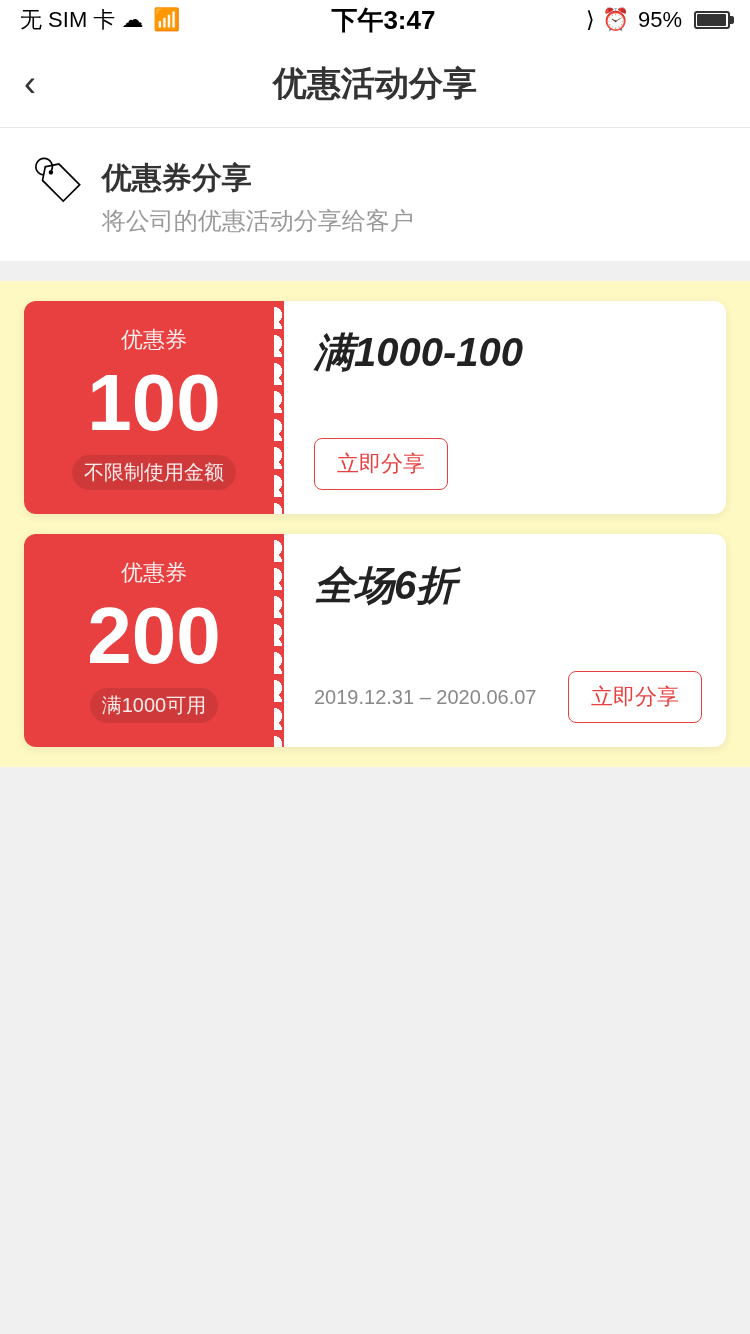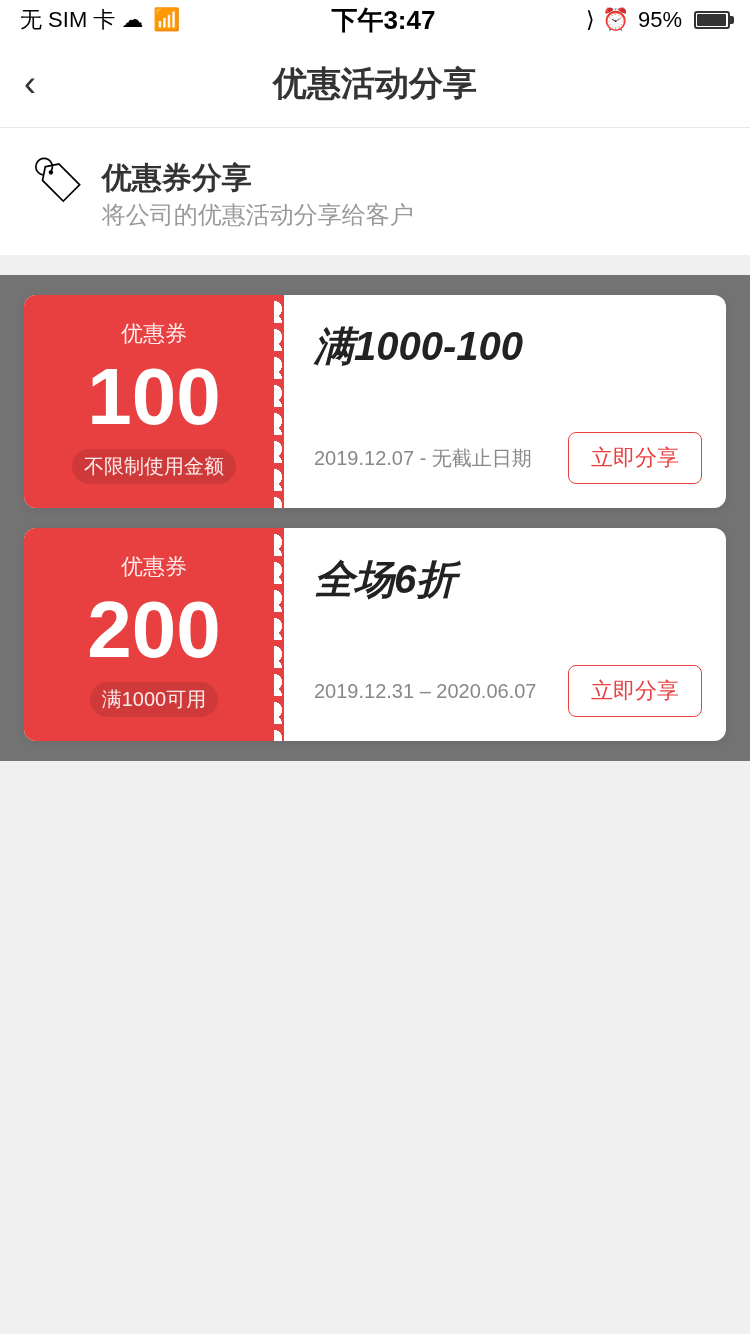--- a/index.html
+++ b/index.html
@@ -107,35 +107,36 @@
     .section-icon {
       font-size: 44px;
       line-height: 1;
       flex-shrink: 0;
     }
     .section-text {}
     .section-title {
       font-size: 30px;
       font-weight: 600;
       color: #333;
+      margin-bottom: 6px;
     }
     .section-subtitle {
       font-size: 24px;
       color: #999;
     }
 
     
     .divider {
       height: 20px;
       background: #f0f0f0;
     }
 
     
     .coupon-list {
-      background: #737373;
+      background: #fef9c3;
       padding: 20px 24px;
       display: flex;
       flex-direction: column;
       gap: 20px;
     }
 
     
     .coupon-card {
       display: flex;
       border-radius: 12px;
@@ -275,21 +276,20 @@
 
   <div class="coupon-card">
     <div class="coupon-left">
       <span class="coupon-label">优惠券</span>
       <span class="coupon-amount">100</span>
       <span class="coupon-condition">不限制使用金额</span>
     </div>
     <div class="coupon-right">
       <div class="coupon-name">满1000-100</div>
       <div class="coupon-bottom">
-        <span class="coupon-date">2019.12.07 - 无截止日期</span>
         <button class="share-btn">立即分享</button>
       </div>
     </div>
   </div>
 
   <div class="coupon-card">
     <div class="coupon-left">
       <span class="coupon-label">优惠券</span>
       <span class="coupon-amount">200</span>
       <span class="coupon-condition">满1000可用</span>

